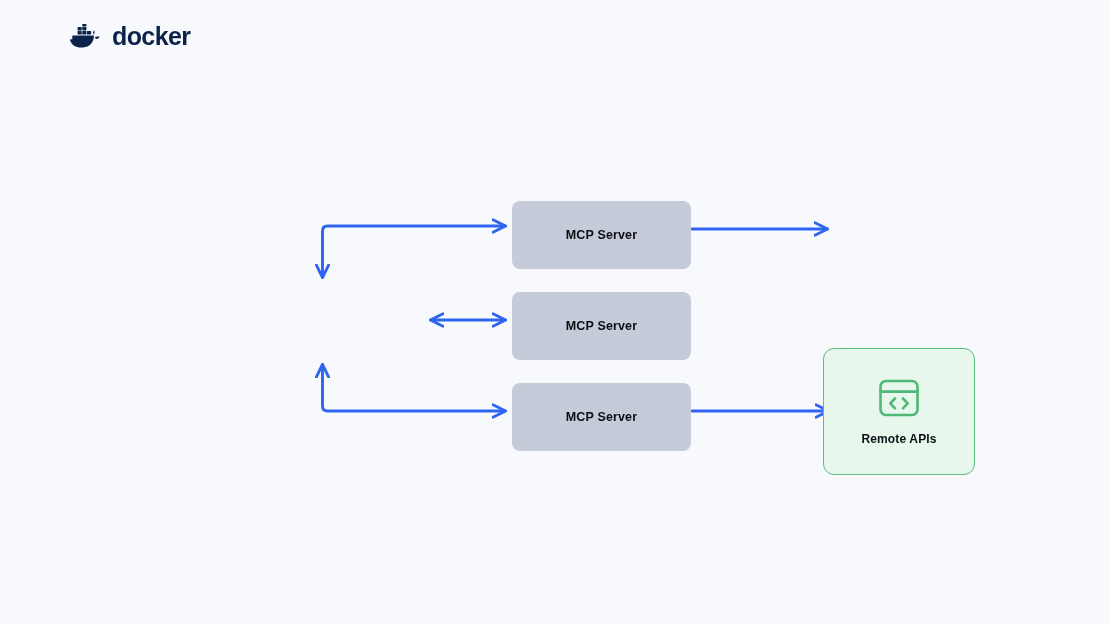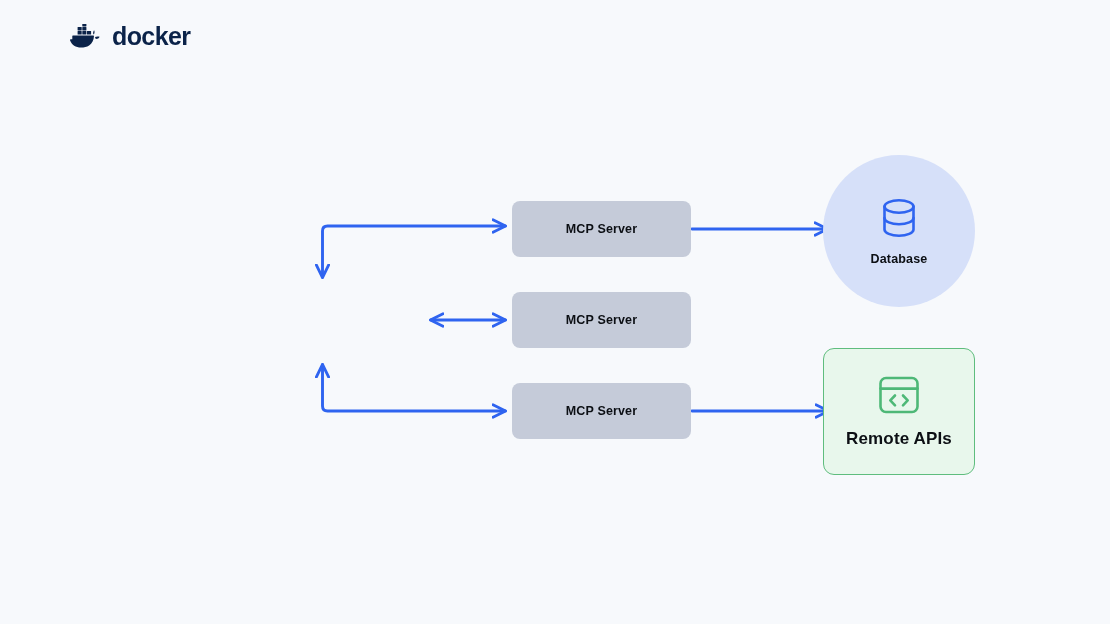--- a/index.html
+++ b/index.html
@@ -80,21 +80,21 @@
   #mcp-client .sub {
     font-size: 13px;
     font-weight: normal;
     line-height: 17px;
     color: #eef2f8;
   }
 
   
   .mcp-server {
     width: 179px;
-    height: 56px;
+    height: 68px;
     background: #c5cbd9;
     border-radius: 8px;
     left: 473px;
   }
   .mcp-server .label {
     font-size: 12.5px;
     font-weight: bold;
     color: #0c0f14;
     letter-spacing: 0.15px;
   }
@@ -124,21 +124,21 @@
     left: 784px;
     top: 348px;
     width: 152px;
     height: 127px;
     background: #e8f7ec;
     border: 1.6px solid #5fbd7e;
     border-radius: 11px;
     gap: 11px;
   }
   #remote-apis .node-label {
-    font-size: 17px;
+    font-size: 12px;
     font-weight: bold;
     color: #0c0f14;
     letter-spacing: 0.15px;
   }
 
   .icon-wrap { display: block; line-height: 0; }
 </style>
 </head>
 <body>
 
@@ -212,32 +212,20 @@
   </div>
 
   <div class="node mcp-server" id="mcp-server-2">
     <div class="label">MCP Server</div>
   </div>
 
   <div class="node mcp-server" id="mcp-server-3">
     <div class="label">MCP Server</div>
   </div>
 
-  <div class="node" id="database">
-    <span class="icon-wrap">
-      <svg width="42" height="46" viewBox="0 0 42 46" aria-hidden="true">
-        <g fill="none" stroke="#2f64f0" stroke-width="2.6" stroke-linecap="round" stroke-linejoin="round">
-          <ellipse cx="21" cy="10.5" rx="14.5" ry="6.2"></ellipse>
-          <path d="M6.5 10.5 V33.5 C6.5 36.9 13.0 39.7 21 39.7 S35.5 36.9 35.5 33.5 V10.5"></path>
-          <path d="M6.5 22.0 C6.5 25.4 13.0 28.2 21 28.2 S35.5 25.4 35.5 22.0"></path>
-        </g>
-      </svg>
-    </span>
-    <div class="node-label">Database</div>
-  </div>
 
   <div class="node" id="remote-apis">
     <span class="icon-wrap">
       <svg width="46" height="44" viewBox="0 0 46 44" aria-hidden="true">
         <g fill="none" stroke="#4eb877" stroke-width="2.6" stroke-linecap="round" stroke-linejoin="round">
           <rect x="4.5" y="4.0" width="37" height="34" rx="5.5"></rect>
           <path d="M4.5 14.6 H41.5"></path>
           <path d="M19.0 21.5 L14.3 26.4 L19.0 31.3"></path>
           <path d="M27.0 21.5 L31.7 26.4 L27.0 31.3"></path>
         </g>

